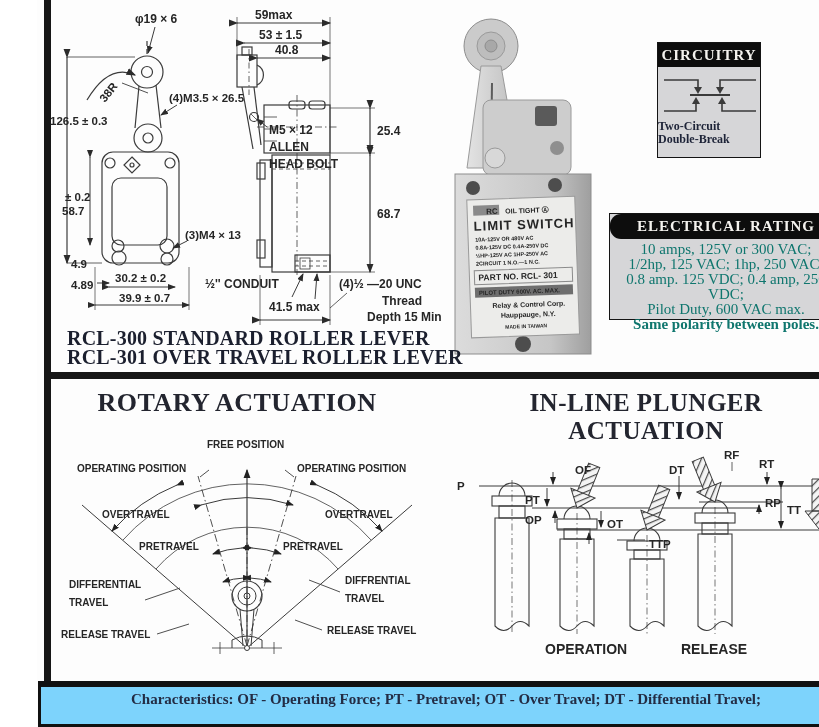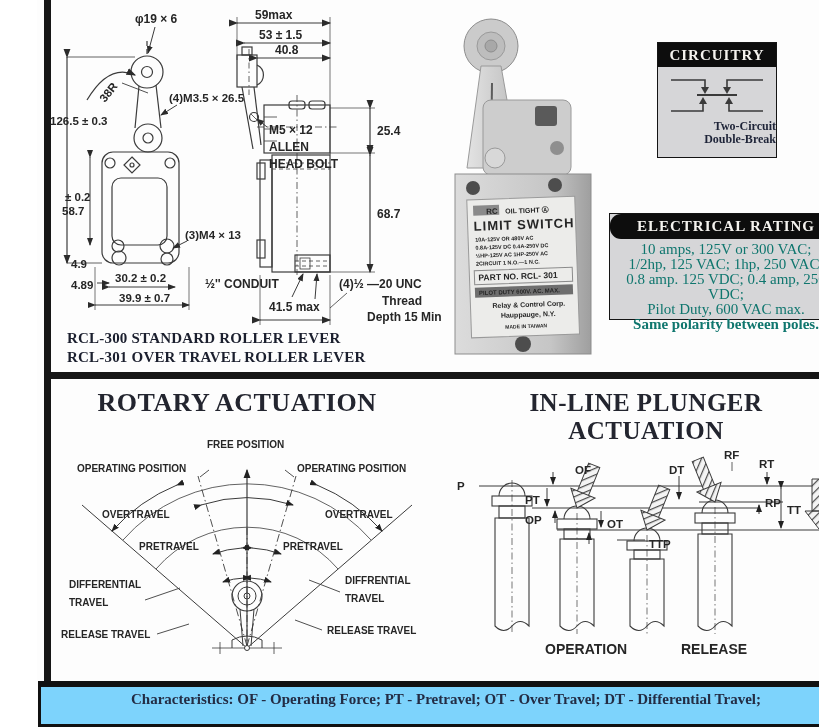--- a/index.html
+++ b/index.html
@@ -8,27 +8,27 @@
   .rail{position:absolute;background:#161616;}
   .rail-left{left:7px;top:0;width:7px;height:684px;}
   .rail-right{left:809px;top:0;width:6px;height:684px;}
   .divider{position:absolute;left:7px;top:372px;width:808px;height:7px;background:#161616;}
   svg{position:absolute;overflow:visible;}
   svg text{font-family:"Liberation Sans",sans-serif;font-weight:bold;fill:#262626;}
   .t11{font-size:11.5px;}
   .t10{font-size:10px;}
   .t12{font-size:12px;}
   .caption{position:absolute;left:30px;top:329px;font-family:"Liberation Serif",serif;
-           font-weight:bold;font-size:15px;line-height:19px;color:#1b1f2e;letter-spacing:.2px;}
+           font-weight:bold;font-size:20px;line-height:19px;color:#1b1f2e;letter-spacing:.2px;}
   .infobox{position:absolute;border:1px solid #141414;background:#d6d6d8;box-sizing:border-box;}
   .infobox .hd{background:#0d0d0d;color:#f4f2ee;text-align:center;font-family:"Liberation Serif",serif;
                font-weight:bold;letter-spacing:1px;}
-  .circ-box{left:620px;top:42px;width:120px;height:116px;}
+  .circ-box{left:620px;top:42px;width:104px;height:116px;}
   .circ-box .hd{font-size:15px;height:24px;line-height:24px;}
-  .circ-cap{text-align:right;font-family:"Liberation Serif",serif;font-weight:bold;
+  .circ-cap{text-align:left;font-family:"Liberation Serif",serif;font-weight:bold;
             font-size:12px;line-height:13px;color:#1e2438;margin-top:1px;}
   .elec-box{left:572px;top:213px;width:234px;height:107px;}
   .elec-box .hd{font-size:15px;height:25px;line-height:25px;border-radius:11px;}
   .elec-body{padding-top:3px;text-align:center;font-family:"Liberation Serif",serif;
              font-size:15px;line-height:15px;color:#0f766e;}
   .elec-body .b{font-weight:bold;text-align:center;}
   .sec-title{position:absolute;font-family:"Liberation Serif",serif;font-weight:bold;
              font-size:26px;color:#23252f;text-align:center;letter-spacing:.5px;}
   .rotary-title{left:0;top:388px;width:400px;}
   .plunger-title{left:413px;top:389px;width:392px;font-size:25px;}

